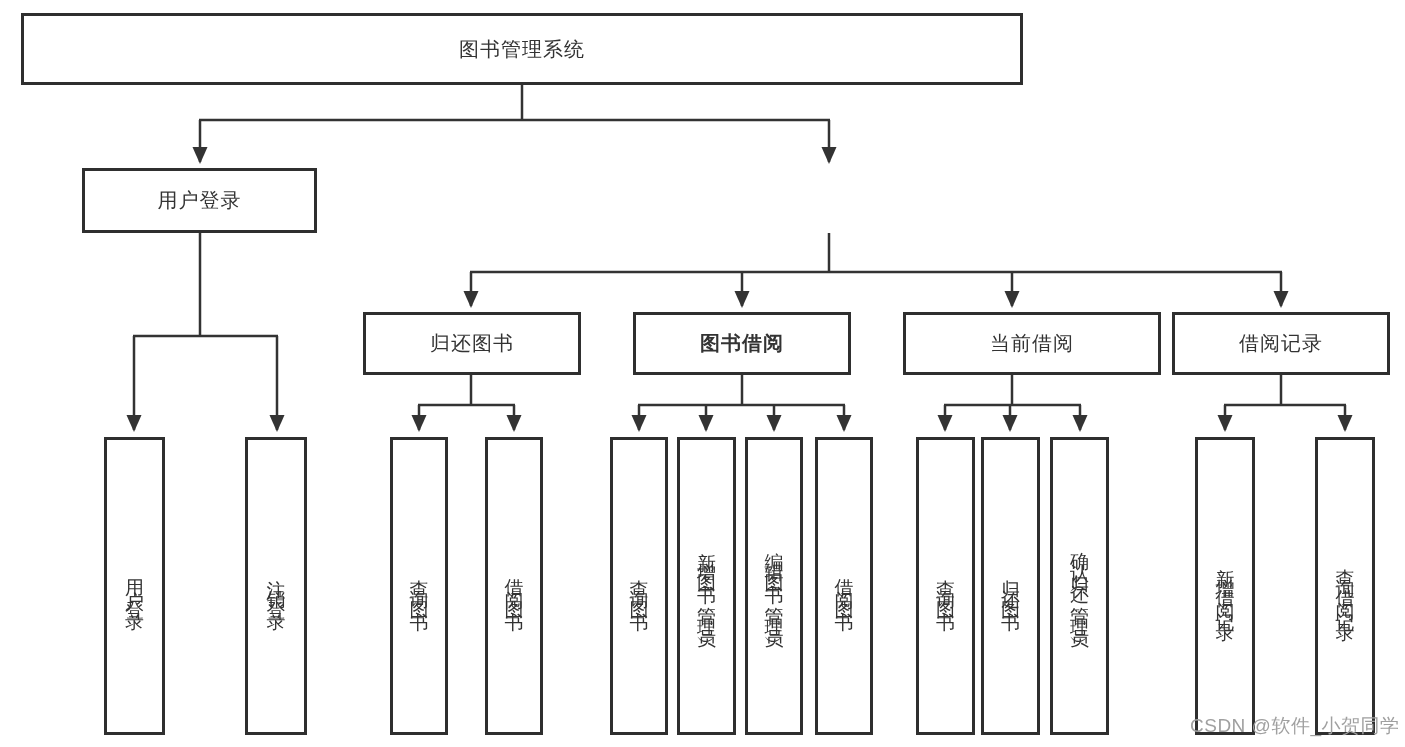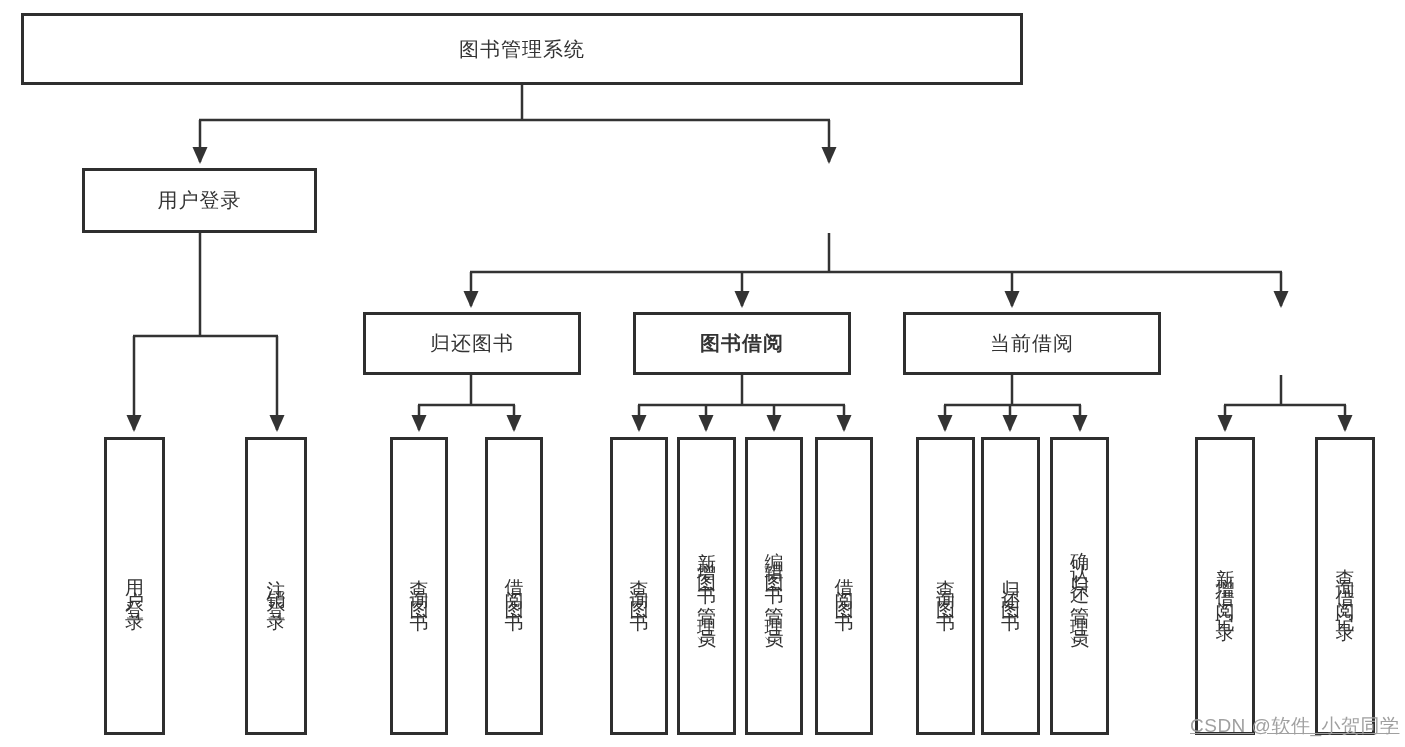--- a/index.html
+++ b/index.html
@@ -28,21 +28,20 @@
     letter-spacing:11px;
     white-space:nowrap;
   }
   .watermark{
     position:absolute;
     z-index:5;
     font-size:19px;
     color:#a0a0a0;
     letter-spacing:0.5px;
     white-space:nowrap;
-    text-decoration:underline;
   }
 </style>
 </head>
 <body>
 
 <div id="canvas">
 
   <svg id="wires" width="1405" height="747" viewBox="0 0 1405 747">
     <defs>
       <marker id="arrow" markerUnits="userSpaceOnUse" markerWidth="20" markerHeight="18" refX="15" refY="7.5" orient="auto">
@@ -103,20 +102,23 @@
 
   <div class="box" style="left:363px;top:312px;width:218px;height:63px;">
     <span class="h-label">归还图书</span>
   </div>
   <div class="box" style="left:633px;top:312px;width:218px;height:63px;font-weight:bold;">
     <span class="h-label">图书借阅</span>
   </div>
   <div class="box" style="left:903px;top:312px;width:258px;height:63px;">
     <span class="h-label">当前借阅</span>
   </div>
+  <div class="box" style="left:1172px;top:312px;width:218px;height:63px;">
+    <span class="h-label">借阅记录</span>
+  </div>
 
   <div class="box" style="left:104px;top:437px;width:61px;height:298px;">
     <span class="v-label">用户登录</span>
   </div>
   <div class="box" style="left:245px;top:437px;width:62px;height:298px;">
     <span class="v-label">注销登录</span>
   </div>
 
   <div class="box" style="left:390px;top:437px;width:58px;height:298px;">
     <span class="v-label">查询图书</span>

